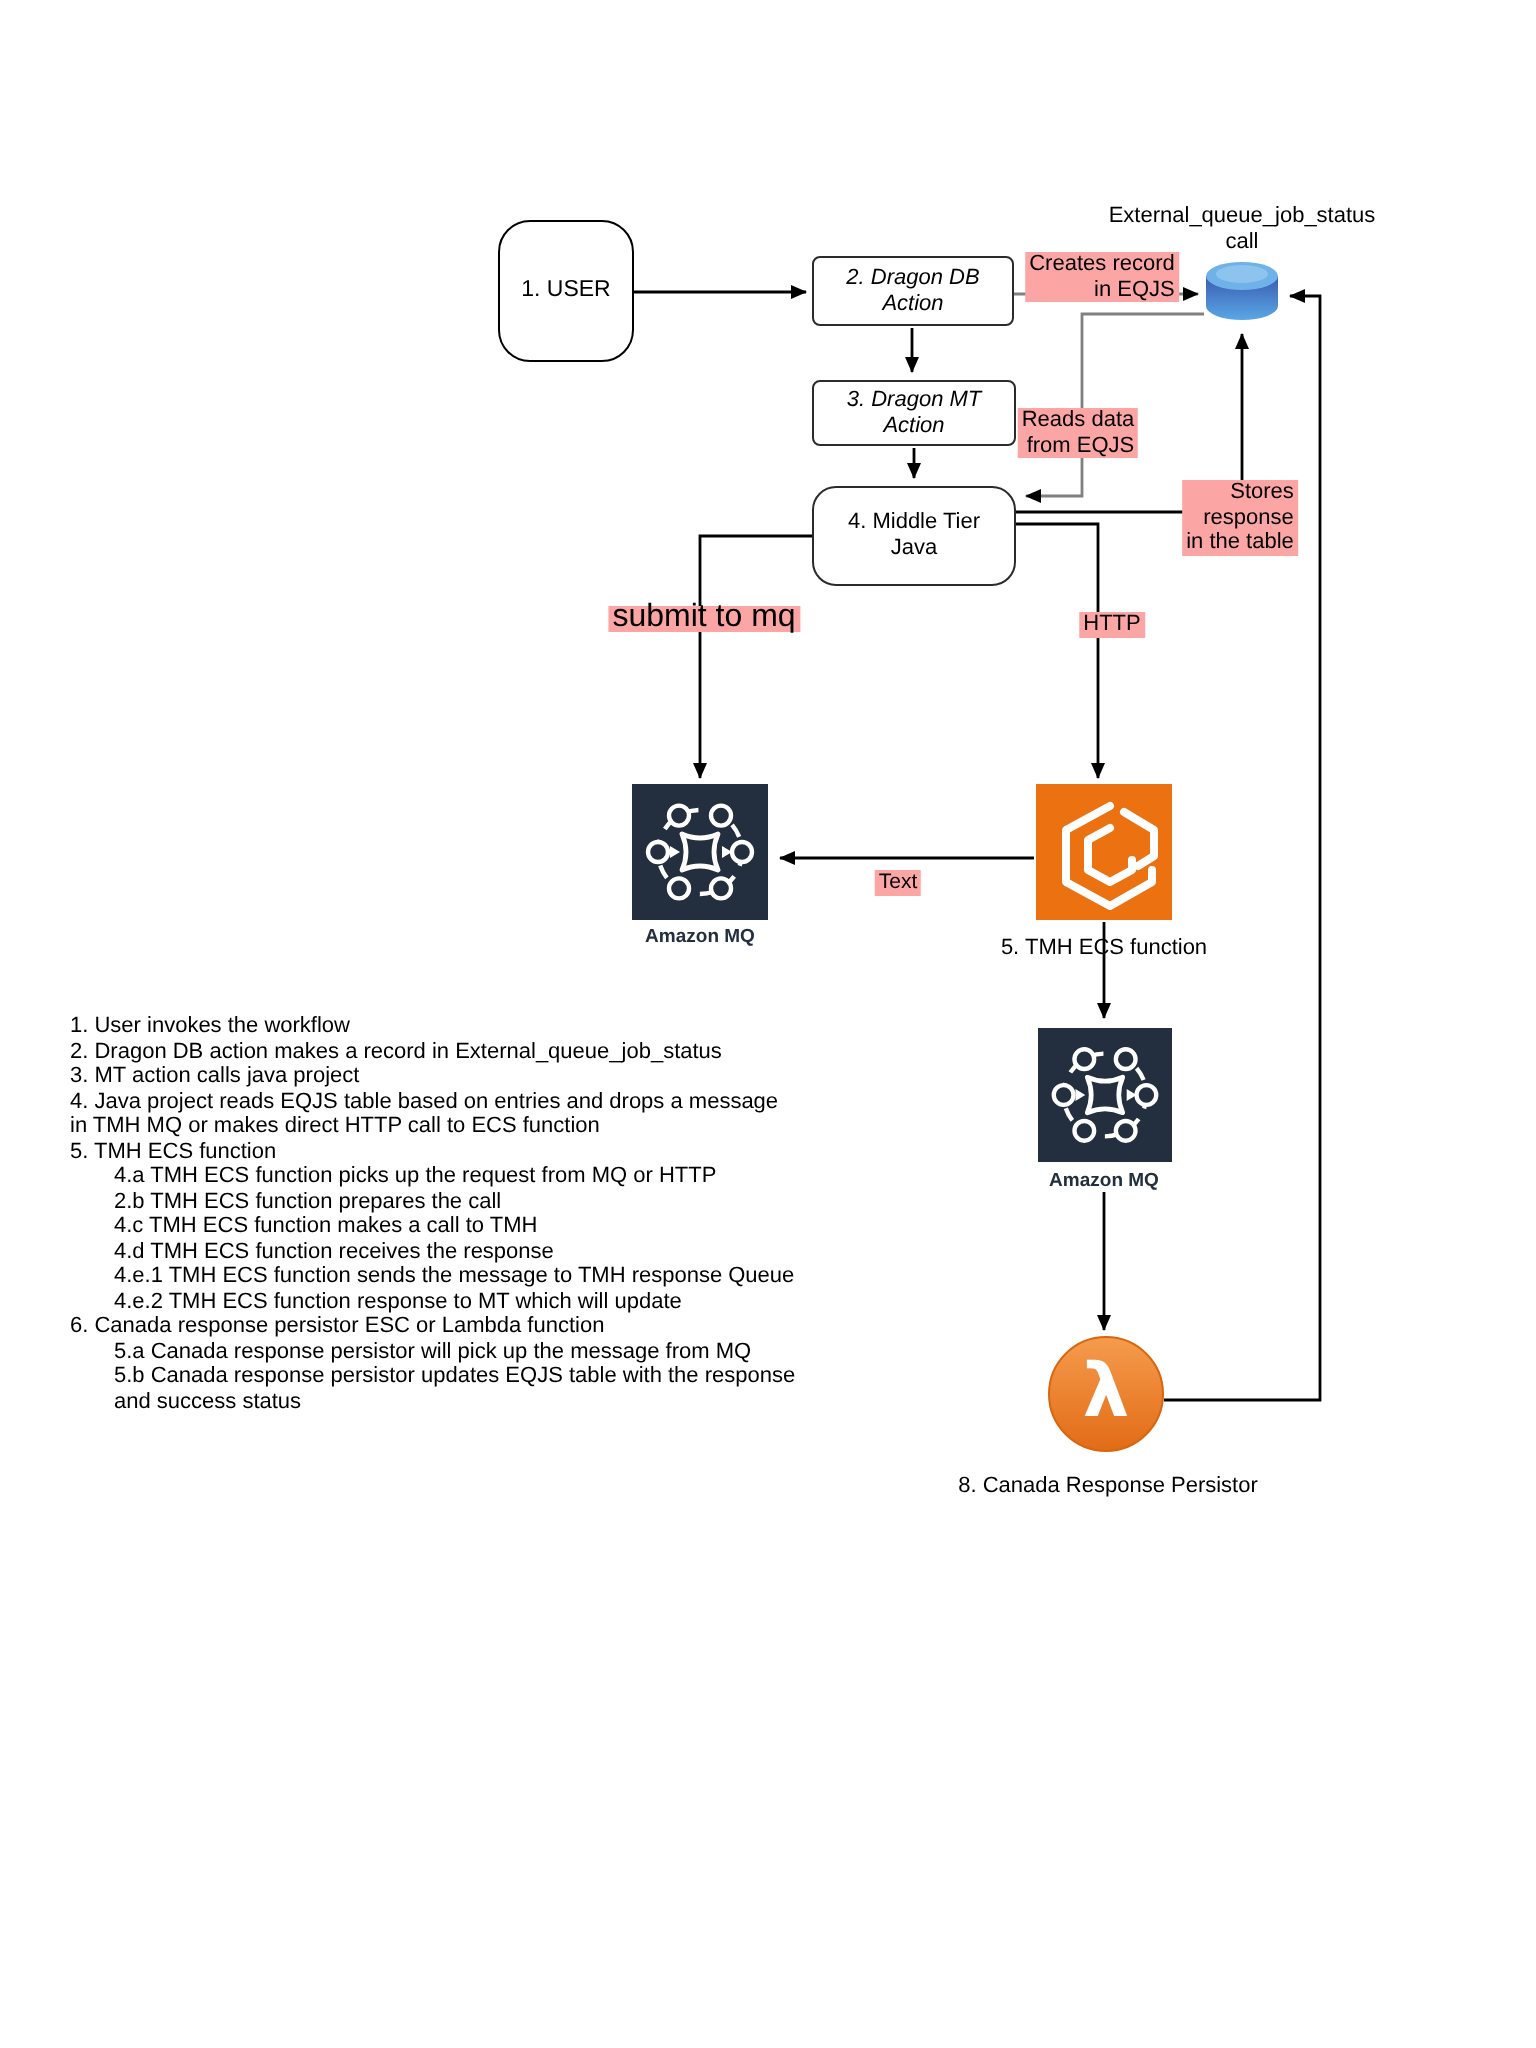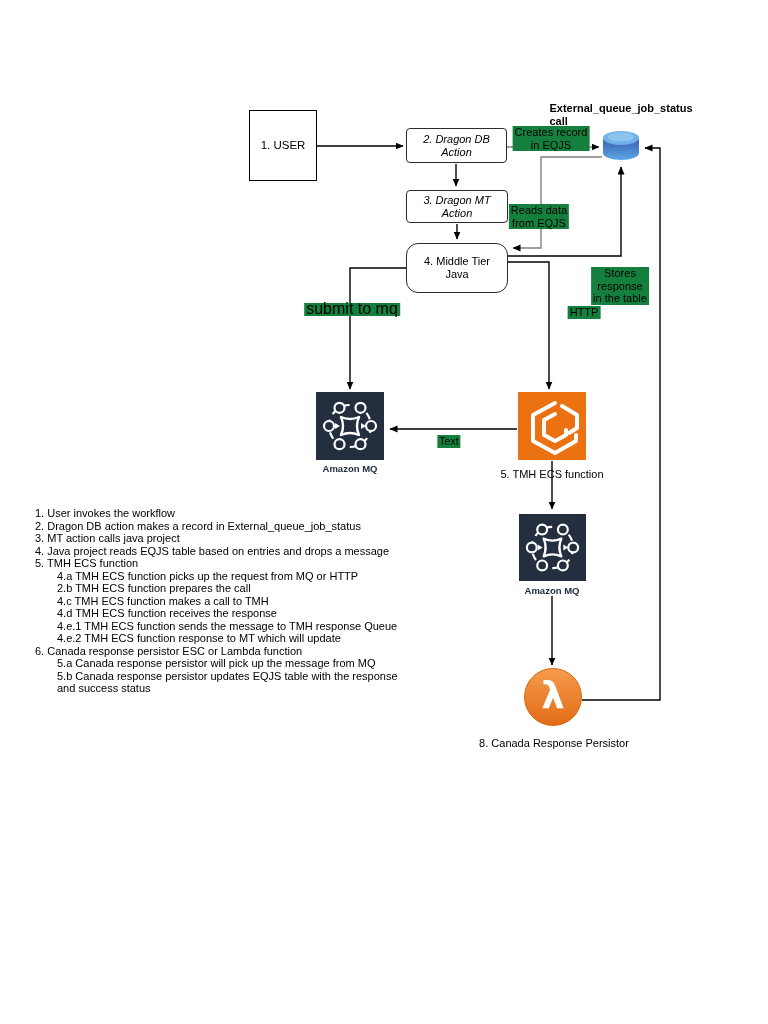--- a/index.html
+++ b/index.html
@@ -10,35 +10,35 @@
   #edges{position:absolute;left:0;top:0;z-index:1;pointer-events:none;}
   .box{
     position:absolute;z-index:2;background:#fff;border:1.4px solid #2b2b2b;
     display:flex;align-items:center;justify-content:center;text-align:center;
     font-size:11px;line-height:13px;box-sizing:border-box;
   }
   .sharp{border:1.8px solid #000;}
   .round{border-radius:4px;font-style:italic;}
   .round-lg{border-radius:12px;}
   .edge-label{
-    position:absolute;z-index:3;background:#15803d;font-size:11px;line-height:12.5px;
-    text-align:center;padding:0 2px;transform:translateX(-50%);white-space:nowrap;
+    position:absolute;z-index:3;background:#fca5a5;font-size:11px;line-height:12.5px;
+    text-align:right;padding:0 2px;transform:translateX(-50%);white-space:nowrap;
   }
   .icon{position:absolute;z-index:2;}
   .icon-caption-bold{
     position:absolute;z-index:3;font-size:9.5px;font-weight:bold;text-align:center;
     transform:translateX(-50%);white-space:nowrap;color:#232F3E;
   }
   .icon-caption{
     position:absolute;z-index:3;font-size:11px;text-align:center;
     transform:translateX(-50%);white-space:nowrap;
   }
   .node-title{
-    position:absolute;z-index:3;font-size:11px;line-height:12.5px;
-    transform:translateX(-50%);white-space:nowrap;font-weight:bold;
+    position:absolute;z-index:3;font-size:11px;line-height:12.5px;text-align:center;
+    transform:translateX(-50%);white-space:nowrap;
   }
   #lambda-circle{
     position:absolute;z-index:2;width:58px;height:58px;border-radius:50%;
     border:1px solid #d8660d;box-sizing:border-box;
     display:flex;align-items:center;justify-content:center;
   }
   #lambda-circle .glyph{
     color:#fff;font-size:37px;font-weight:bold;font-family:"DejaVu Sans",sans-serif;
     line-height:1;transform:translateY(-2px);
   }
@@ -68,21 +68,21 @@
     <path d="M508 262 H549 V389" fill="none" stroke="#000" stroke-width="1.4" marker-end="url(#arrow)"></path>
     <path d="M517 429 H390" fill="none" stroke="#000" stroke-width="1.4" marker-end="url(#arrow)"></path>
     <path d="M552 461 V509" fill="none" stroke="#000" stroke-width="1.4" marker-end="url(#arrow)"></path>
     <path d="M552 596 V665" fill="none" stroke="#000" stroke-width="1.4" marker-end="url(#arrow)"></path>
     <path d="M582 700 H660 V148 H645" fill="none" stroke="#000" stroke-width="1.4" marker-end="url(#arrow)"></path>
 
     <path d="M507 147 H599" fill="none" stroke="#808080" stroke-width="1.4" marker-end="url(#arrow)"></path>
     <path d="M602 157 H541 V248 H513" fill="none" stroke="#808080" stroke-width="1.4" marker-end="url(#arrow)"></path>
   </svg>
 
-  <div class="box sharp" style="left:249px;top:110px;width:68px;height:71px;font-size:11.5px;">
+  <div class="box sharp" style="left:249px;top:110px;width:68px;height:71px;font-size:11.5px;border-radius:16px;">
     <span>1. USER</span>
   </div>
 
   <div class="box round" style="left:406px;top:128px;width:101px;height:35px;">
     <span>2. Dragon DB Action</span>
   </div>
 
   <div class="box round" style="left:406px;top:190px;width:102px;height:33px;">
     <span>3. Dragon MT Action</span>
   </div>
@@ -166,34 +166,35 @@
   <div class="icon-caption" style="left:554px;top:737px;">8. Canada Response Persistor</div>
 
   <div class="edge-label" style="left:551px;top:126px;">
     <div>Creates record</div>
     <div>in EQJS</div>
   </div>
   <div class="edge-label" style="left:539px;top:204px;">
     <div>Reads data</div>
     <div>from EQJS</div>
   </div>
-  <div class="edge-label" style="left:620px;top:240px;margin-top:27px;">
+  <div class="edge-label" style="left:620px;top:240px;">
     <div>Stores</div>
     <div>response</div>
     <div>in the table</div>
   </div>
   <div class="edge-label" style="left:352px;top:303px;font-size:16px;">submit to mq</div>
-  <div class="edge-label" style="left:556px;top:306px;margin-left:28px;">HTTP</div>
+  <div class="edge-label" style="left:556px;top:306px;">HTTP</div>
   <div class="edge-label" style="left:449px;top:422px;font-size:10.5px;margin-top:13px;">Text</div>
 
   <div id="notes">
       <div class="note-line">1. User invokes the workflow</div>
       <div class="note-line">2. Dragon DB action makes a record in External_queue_job_status</div>
       <div class="note-line">3. MT action calls java project</div>
       <div class="note-line">4. Java project reads EQJS table based on entries and drops a message</div>
+      <div class="note-line">in TMH MQ or makes direct HTTP call to ECS function</div>
       <div class="note-line">5. TMH ECS function</div>
       <div class="note-line indent">4.a TMH ECS function picks up the request from MQ or HTTP</div>
       <div class="note-line indent">2.b TMH ECS function prepares the call</div>
       <div class="note-line indent">4.c TMH ECS function makes a call to TMH</div>
       <div class="note-line indent">4.d TMH ECS function receives the response</div>
       <div class="note-line indent">4.e.1 TMH ECS function sends the message to TMH response Queue</div>
       <div class="note-line indent">4.e.2 TMH ECS function response to MT which will update</div>
       <div class="note-line">6. Canada response persistor ESC or Lambda function</div>
       <div class="note-line indent">5.a Canada response persistor will pick up the message from MQ</div>
       <div class="note-line indent">5.b Canada response persistor updates EQJS table with the response</div>

